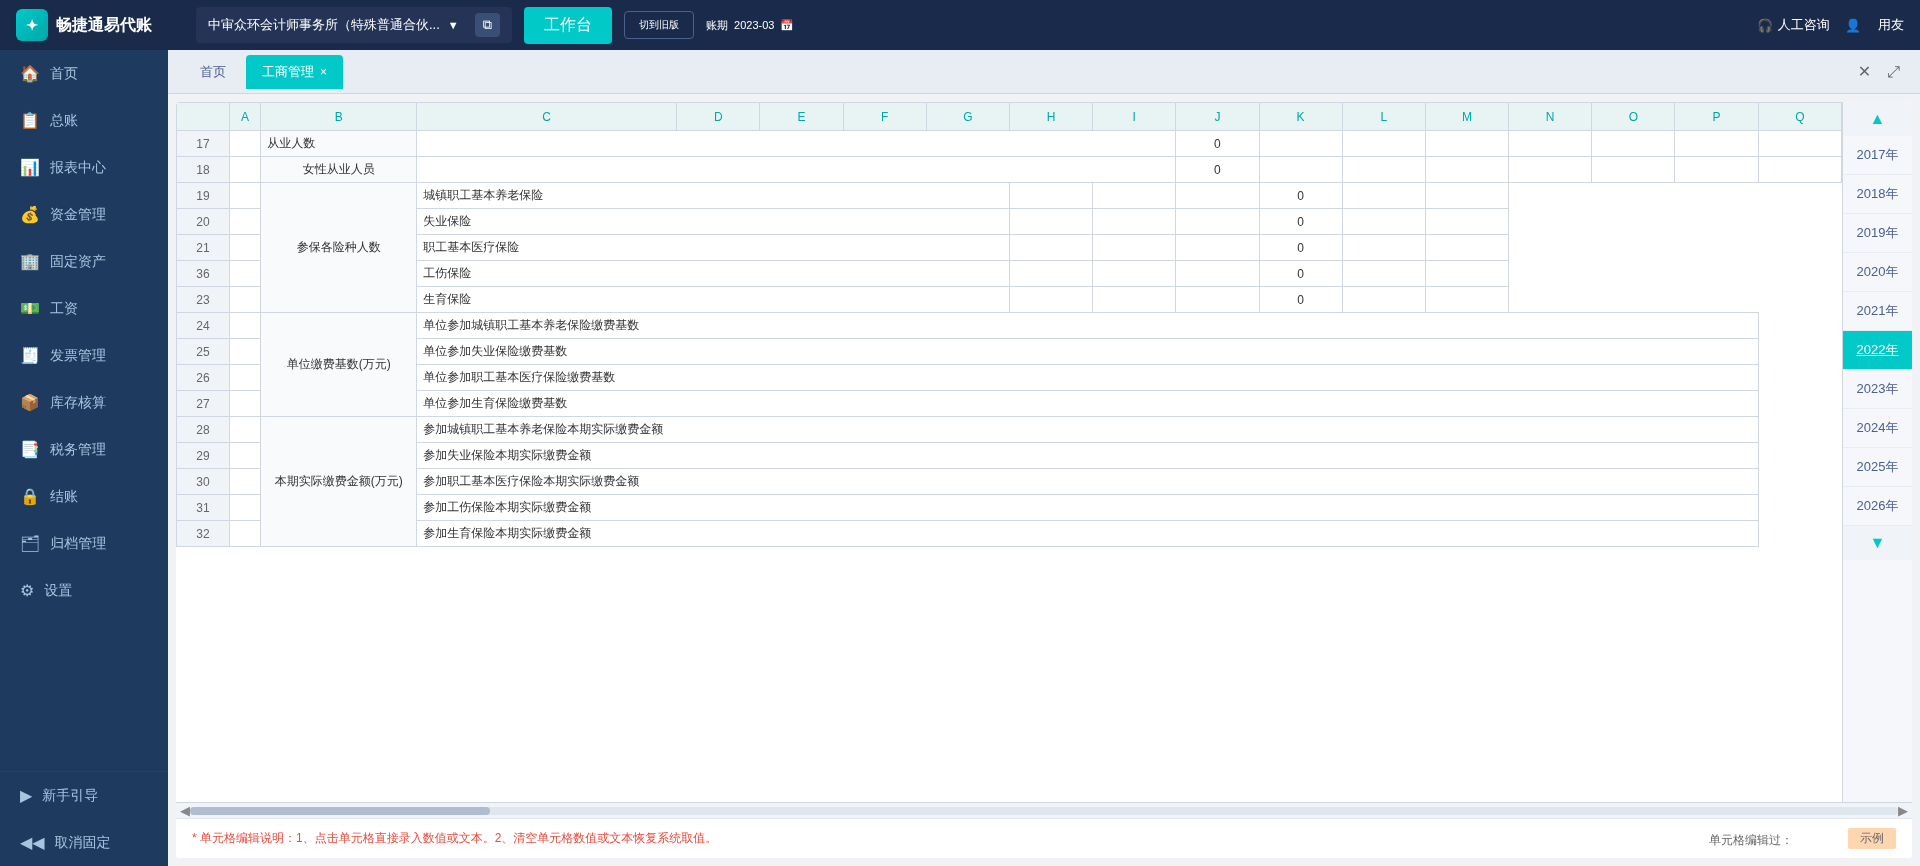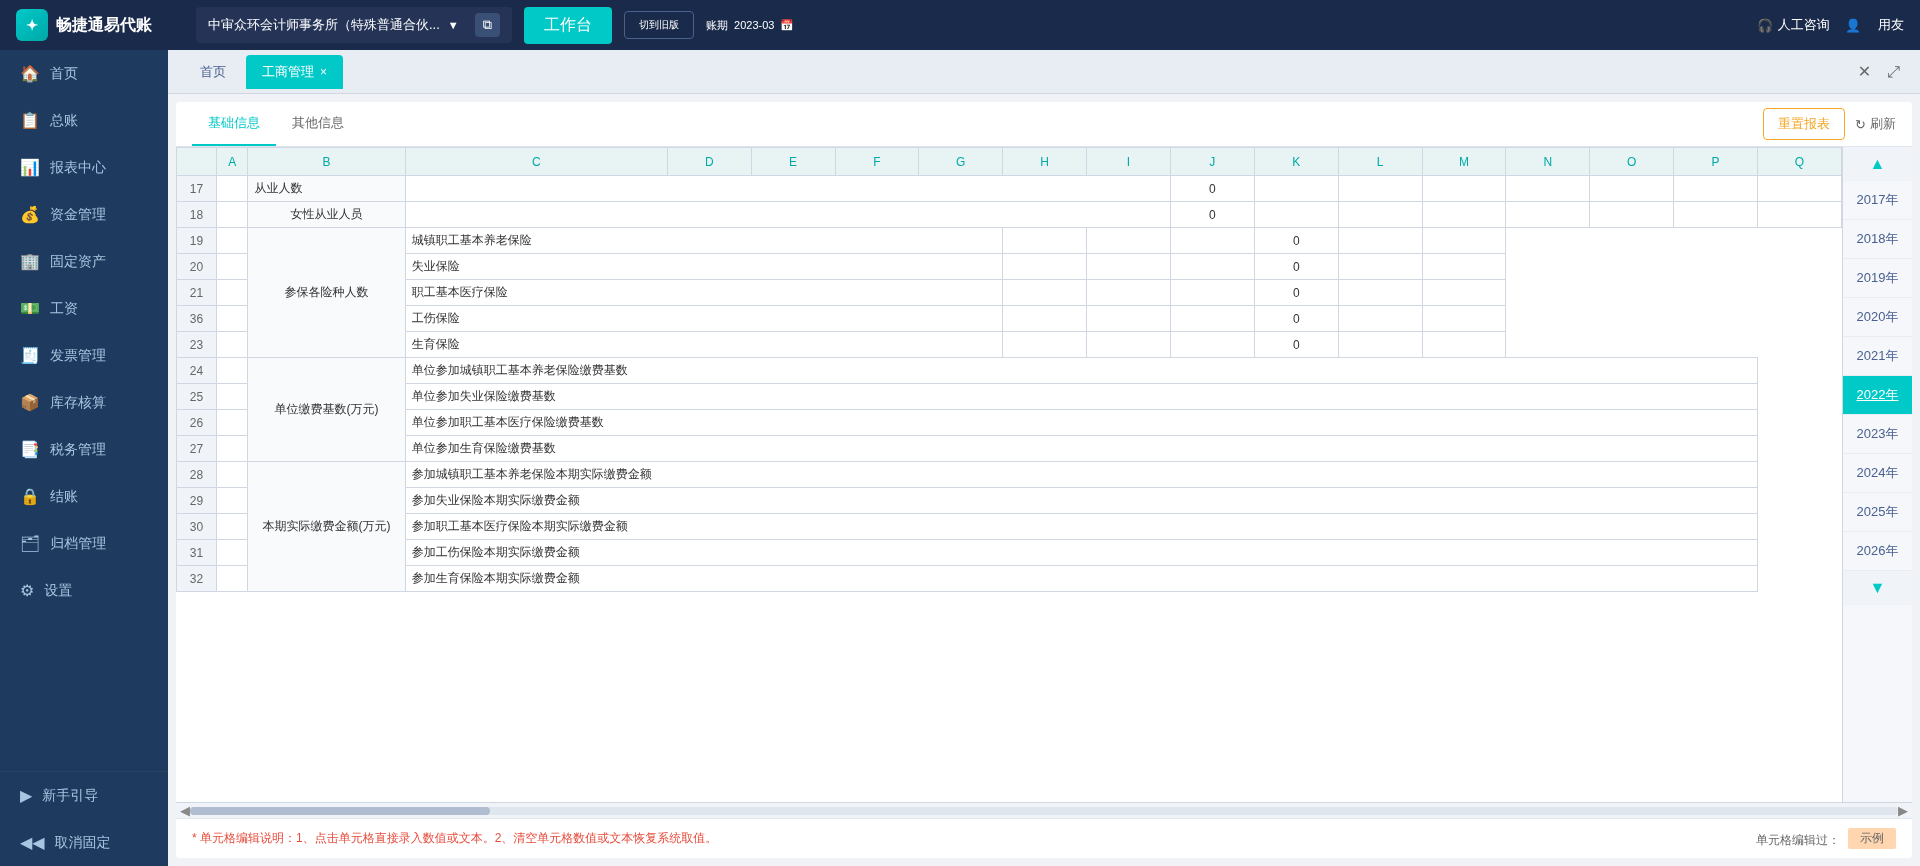--- a/index.html
+++ b/index.html
@@ -256,21 +256,21 @@
     }
     .col-header.col-a { min-width: 30px; }
     .col-header.col-b { min-width: 150px; }
     .col-header.col-c { min-width: 250px; }
 
     .row-num {
       background: #f0f4f8;
       text-align: center;
       color: #666;
       font-size: 12px;
-      width: 40px;
+      width: 53px;
     }
 
     .cell-b {
       background: #f8fafb;
       text-align: center;
       color: #333;
     }
     .cell-c {
       background: white;
       color: #333;
@@ -364,20 +364,21 @@
       align-items: flex-end;
       gap: 8px;
       font-size: 12px;
       color: #666;
     }
     .cell-example {
       background: #ffd6b0;
       padding: 2px 12px;
       border-radius: 2px;
       font-size: 12px;
+      margin-left: 47px;
     }
     .win-btn {
       background: transparent;
       border: none;
       color: #666;
       cursor: pointer;
       font-size: 16px;
       padding: 4px;
     }
   </style>
@@ -485,35 +486,20 @@
         <span class="tab-close">×</span>
       </div>
       <div style="margin-left: auto; display: flex; gap: 8px; align-items: center;">
         <button class="win-btn">✕</button>
         <button class="win-btn">⤢</button>
       </div>
     </div>
 
     <div class="content-panel">
 
-      <div class="sub-tabs">
-        <div class="sub-tab active">
-          <span>基础信息</span>
-        </div>
-        <div class="sub-tab">
-          <span>其他信息</span>
-        </div>
-        <div class="sub-tab-actions">
-          <button class="reset-btn">重置报表</button>
-          <button class="refresh-btn">
-            <span>↻</span>
-            <span>刷新</span>
-          </button>
-        </div>
-      </div>
 
       <div class="spreadsheet-container">
         <div class="spreadsheet-main">
           <table class="spreadsheet-table">
             <thead>
               <tr>
                 <th class="col-header col-a"></th>
                 <th class="col-header col-a">A</th>
                 <th class="col-header col-b">B</th>
                 <th class="col-header col-c">C</th>

